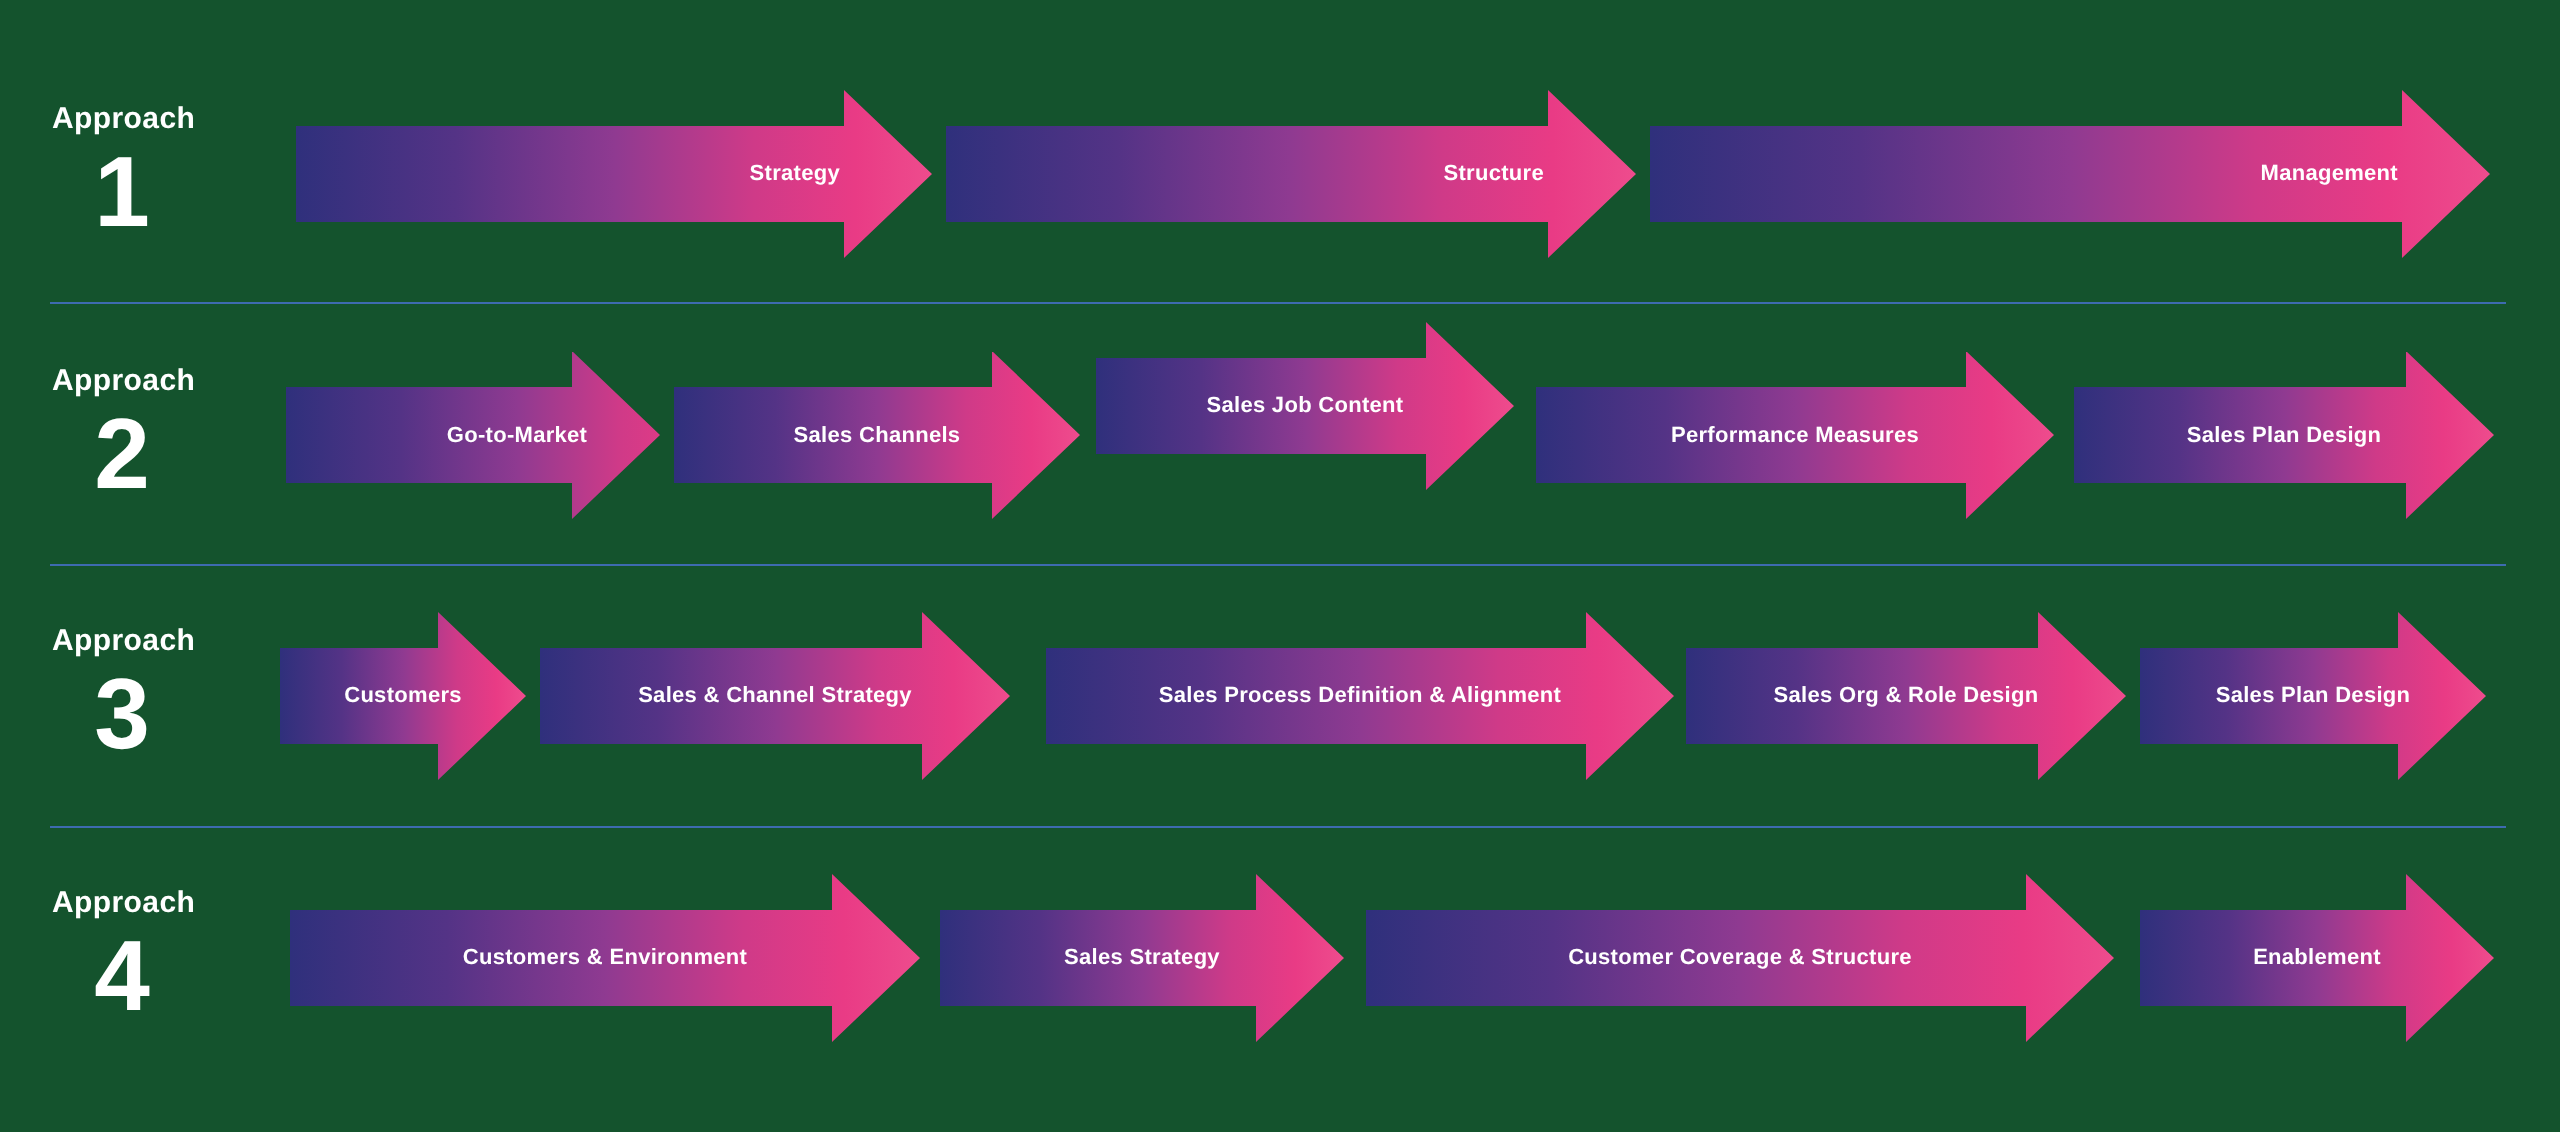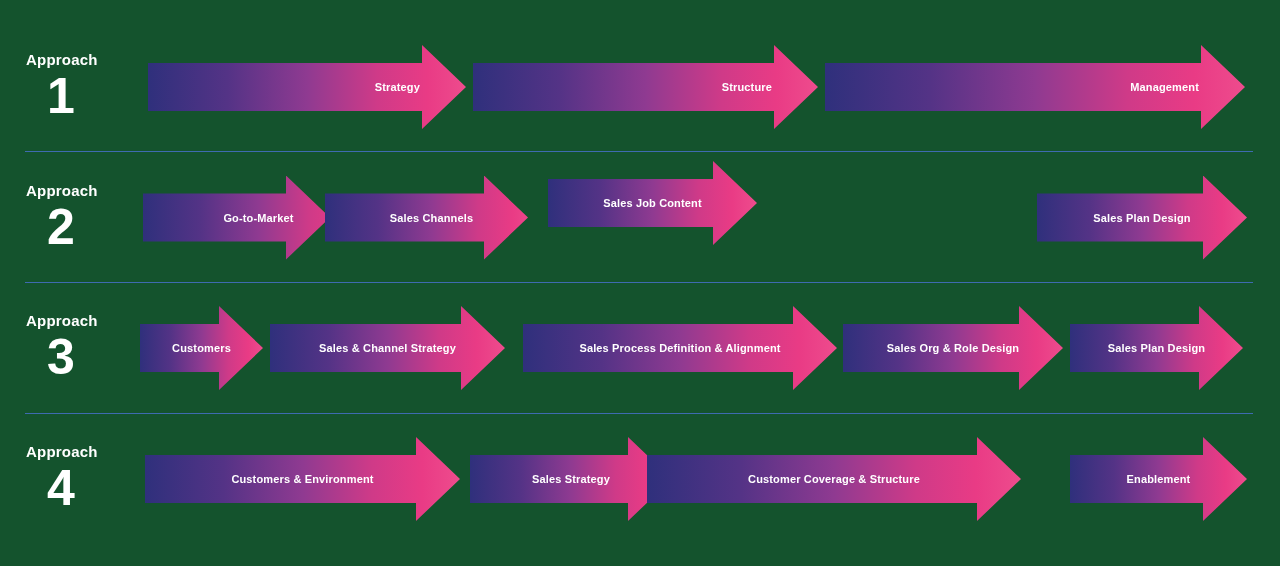--- a/index.html
+++ b/index.html
@@ -79,25 +79,28 @@
       <div class="arrow-label align-right">Management</div>
     </div>
     <div class="divider" style="top: 151px;"></div>
     <div class="approach-block" style="top: 181.5px;">
       <div class="approach-word">Approach</div>
       <div class="approach-number">2</div>
     </div>
     <div class="arrow" style="left: 143px; top: 175.5px; width: 187px; background: linear-gradient(90deg, rgb(47, 48, 124) 0%, rgb(84, 51, 134) 25%, rgb(143, 58, 145) 50%, rgb(207, 58, 136) 72%, rgb(233, 59, 133) 88%, rgb(238, 76, 141) 100%); clip-path: polygon(0px 18px, 143px 18px, 143px 0px, 187px 42px, 143px 84px, 143px 66px, 0px 66px); padding-left: 44px;">
       <div class="arrow-label">Go-to-Market</div>
     </div>
-    <div class="arrow" style="left: 325px; top: 175.5px; width: 203px; background: linear-gradient(90deg, rgb(47, 48, 124) 0%, rgb(84, 51, 134) 25%, rgb(143, 58, 145) 50%, rgb(207, 58, 136) 72%, rgb(233, 59, 133) 88%, rgb(238, 76, 141) 100%); clip-path: polygon(0px 18px, 159px 18px, 159px 0px, 203px 42px, 159px 84px, 159px 66px, 0px 66px); padding-left: 10px;">
+    <div class="arrow" style="left: 337px; top: 175.5px; width: 203px; background: linear-gradient(90deg, rgb(47, 48, 124) 0%, rgb(84, 51, 134) 25%, rgb(143, 58, 145) 50%, rgb(207, 58, 136) 72%, rgb(233, 59, 133) 88%, rgb(238, 76, 141) 100%); clip-path: polygon(0px 18px, 159px 18px, 159px 0px, 203px 42px, 159px 84px, 159px 66px, 0px 66px);">
       <div class="arrow-label">Sales Channels</div>
     </div>
     <div class="arrow" style="left: 548px; top: 161px; width: 209px; background: linear-gradient(90deg, rgb(47, 48, 124) 0%, rgb(84, 51, 134) 25%, rgb(143, 58, 145) 50%, rgb(207, 58, 136) 72%, rgb(233, 59, 133) 88%, rgb(238, 76, 141) 100%); clip-path: polygon(0px 18px, 165px 18px, 165px 0px, 209px 42px, 165px 84px, 165px 66px, 0px 66px);">
       <div class="arrow-label">Sales Job Content</div>
+    </div>
+    <div class="arrow" style="left: 768px; top: 175.5px; width: 259px; background: linear-gradient(90deg, rgb(47, 48, 124) 0%, rgb(84, 51, 134) 25%, rgb(143, 58, 145) 50%, rgb(207, 58, 136) 72%, rgb(233, 59, 133) 88%, rgb(238, 76, 141) 100%); clip-path: polygon(0px 18px, 215px 18px, 215px 0px, 259px 42px, 215px 84px, 215px 66px, 0px 66px);">
+      <div class="arrow-label">Performance Measures</div>
     </div>
     <div class="arrow" style="left: 1037px; top: 175.5px; width: 210px; background: linear-gradient(90deg, rgb(47, 48, 124) 0%, rgb(84, 51, 134) 25%, rgb(143, 58, 145) 50%, rgb(207, 58, 136) 72%, rgb(233, 59, 133) 88%, rgb(238, 76, 141) 100%); clip-path: polygon(0px 18px, 166px 18px, 166px 0px, 210px 42px, 166px 84px, 166px 66px, 0px 66px);">
       <div class="arrow-label">Sales Plan Design</div>
     </div>
     <div class="divider" style="top: 282px;"></div>
     <div class="approach-block" style="top: 312px;">
       <div class="approach-word">Approach</div>
       <div class="approach-number">3</div>
     </div>
     <div class="arrow" style="left: 140px; top: 306px; width: 123px; background: linear-gradient(90deg, rgb(47, 48, 124) 0%, rgb(84, 51, 134) 25%, rgb(143, 58, 145) 50%, rgb(207, 58, 136) 72%, rgb(233, 59, 133) 88%, rgb(238, 76, 141) 100%); clip-path: polygon(0px 18px, 79px 18px, 79px 0px, 123px 42px, 79px 84px, 79px 66px, 0px 66px);">
@@ -119,19 +122,19 @@
     <div class="approach-block" style="top: 443px;">
       <div class="approach-word">Approach</div>
       <div class="approach-number">4</div>
     </div>
     <div class="arrow" style="left: 145px; top: 437px; width: 315px; background: linear-gradient(90deg, rgb(47, 48, 124) 0%, rgb(84, 51, 134) 25%, rgb(143, 58, 145) 50%, rgb(207, 58, 136) 72%, rgb(233, 59, 133) 88%, rgb(238, 76, 141) 100%); clip-path: polygon(0px 18px, 271px 18px, 271px 0px, 315px 42px, 271px 84px, 271px 66px, 0px 66px);">
       <div class="arrow-label">Customers &amp; Environment</div>
     </div>
     <div class="arrow" style="left: 470px; top: 437px; width: 202px; background: linear-gradient(90deg, rgb(47, 48, 124) 0%, rgb(84, 51, 134) 25%, rgb(143, 58, 145) 50%, rgb(207, 58, 136) 72%, rgb(233, 59, 133) 88%, rgb(238, 76, 141) 100%); clip-path: polygon(0px 18px, 158px 18px, 158px 0px, 202px 42px, 158px 84px, 158px 66px, 0px 66px);">
       <div class="arrow-label">Sales Strategy</div>
     </div>
-    <div class="arrow" style="left: 647px; top: 437px; width: 374px; background: linear-gradient(90deg, rgb(47, 48, 124) 0%, rgb(84, 51, 134) 25%, rgb(143, 58, 145) 50%, rgb(207, 58, 136) 72%, rgb(233, 59, 133) 88%, rgb(238, 76, 141) 100%); clip-path: polygon(0px 18px, 330px 18px, 330px 0px, 374px 42px, 330px 84px, 330px 66px, 0px 66px);">
+    <div class="arrow" style="left: 683px; top: 437px; width: 374px; background: linear-gradient(90deg, rgb(47, 48, 124) 0%, rgb(84, 51, 134) 25%, rgb(143, 58, 145) 50%, rgb(207, 58, 136) 72%, rgb(233, 59, 133) 88%, rgb(238, 76, 141) 100%); clip-path: polygon(0px 18px, 330px 18px, 330px 0px, 374px 42px, 330px 84px, 330px 66px, 0px 66px);">
       <div class="arrow-label">Customer Coverage &amp; Structure</div>
     </div>
     <div class="arrow" style="left: 1070px; top: 437px; width: 177px; background: linear-gradient(90deg, rgb(47, 48, 124) 0%, rgb(84, 51, 134) 25%, rgb(143, 58, 145) 50%, rgb(207, 58, 136) 72%, rgb(233, 59, 133) 88%, rgb(238, 76, 141) 100%); clip-path: polygon(0px 18px, 133px 18px, 133px 0px, 177px 42px, 133px 84px, 133px 66px, 0px 66px);">
       <div class="arrow-label">Enablement</div>
     </div>
   </div>
 
 </body></html>

